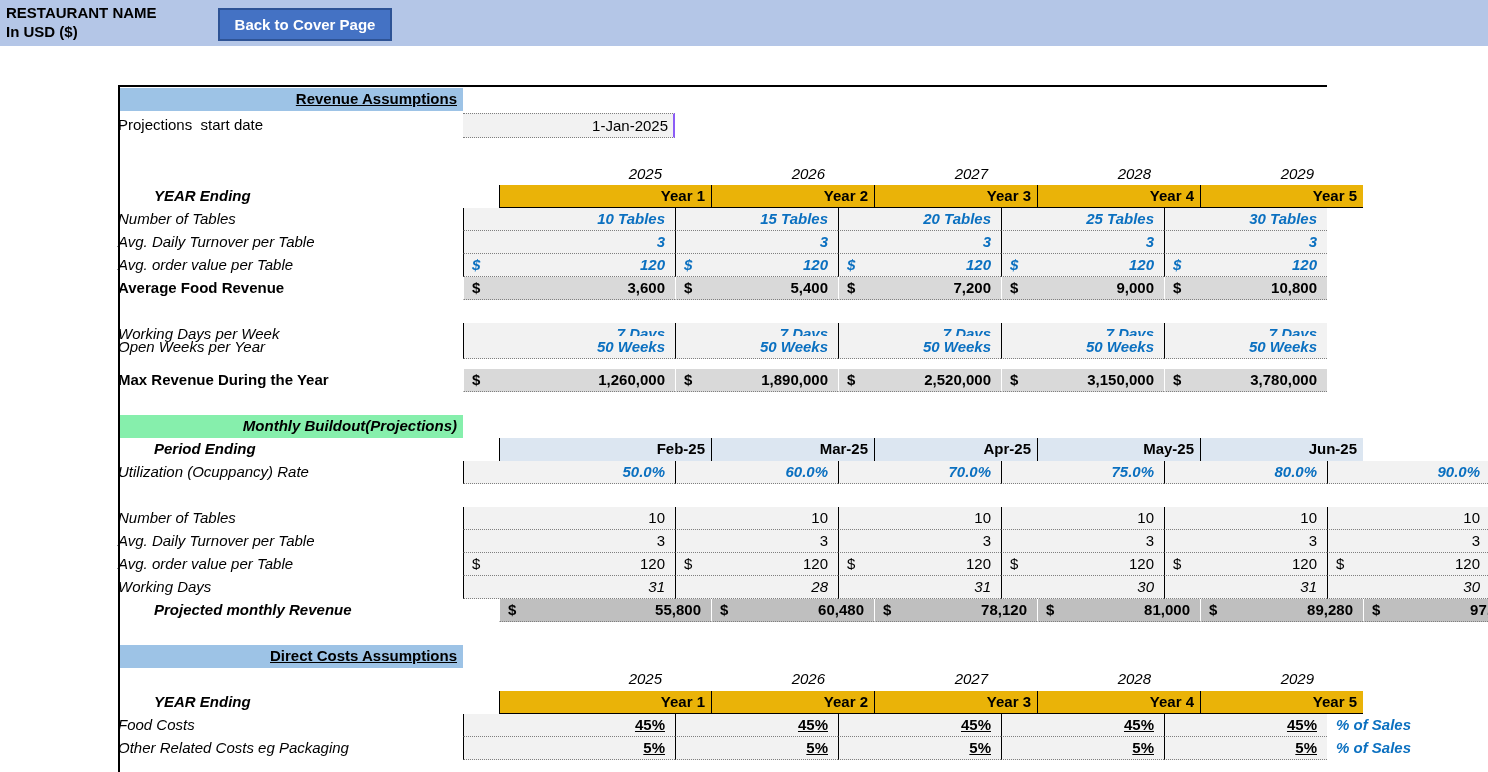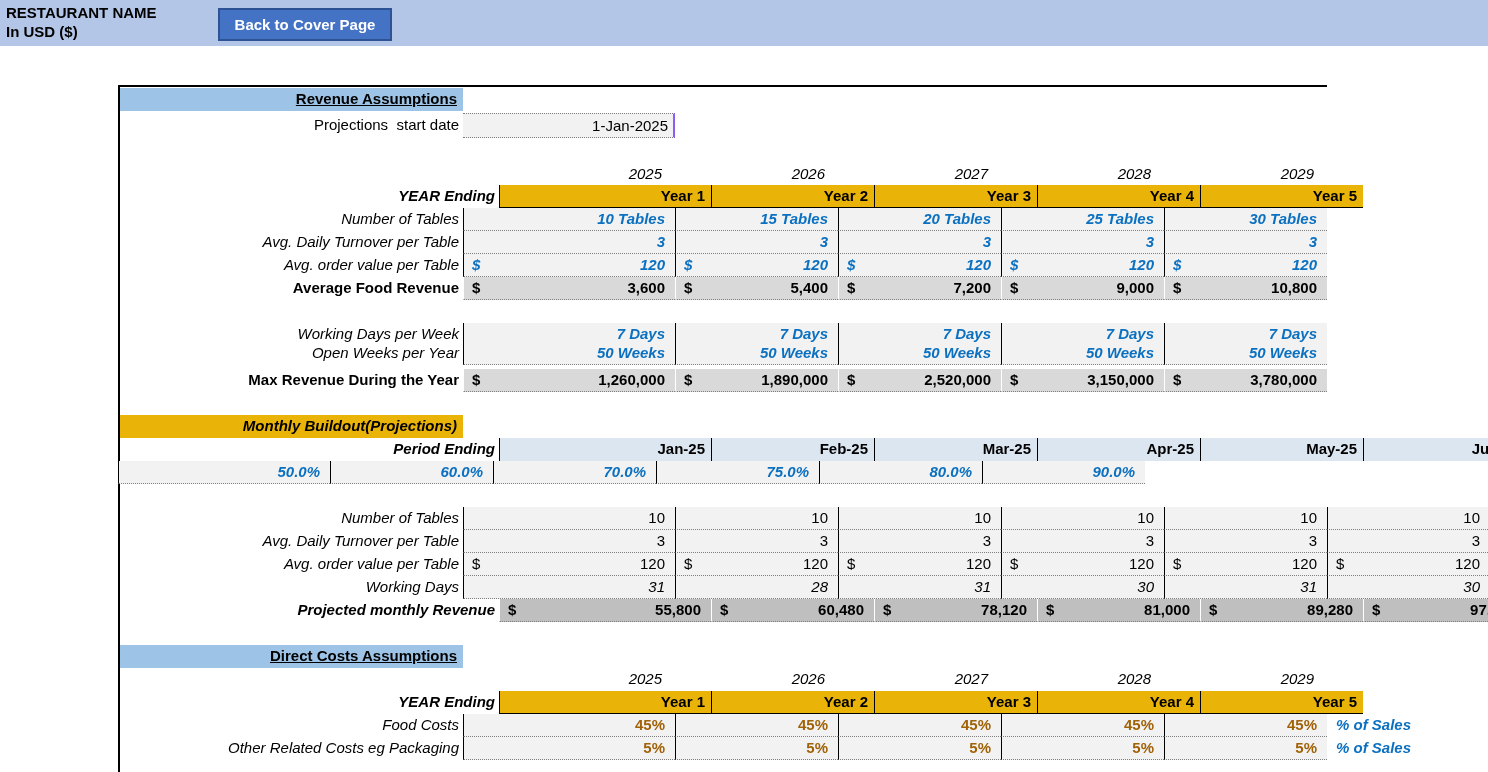--- a/index.html
+++ b/index.html
@@ -17,41 +17,41 @@
     font-family:"Liberation Sans","DejaVu Sans",sans-serif;
     font-weight:bold;font-size:15px;cursor:pointer;
   }
   
   .sheet{position:absolute;left:118px;top:85px;width:1372px;height:687px;}
   .topline{position:absolute;left:0;top:0;width:1209px;height:2px;background:#000;}
   .leftline{position:absolute;left:0;top:0;width:2px;height:687px;background:#000;}
   .line{position:absolute;left:0;height:23px;display:flex;align-items:stretch;border-radius:11px;}
   
   .lbl{width:345px;flex:none;box-sizing:border-box;height:23px;line-height:22px;
-       text-align:right;padding-right:4px;white-space:pre;padding-left:23px;}
+       padding-right:4px;white-space:pre;}
   .lbl.it{font-style:italic;}
   .lbl.b{font-weight:bold;}
   .lbl.bi{font-weight:bold;font-style:italic;margin-left:36px;}
   
   .band{width:343px;margin-left:2px;height:23px;line-height:22px;box-sizing:border-box;
         text-align:right;padding-right:6px;font-weight:bold;}
   .band.blue{background:#9dc3e6;text-decoration:underline;}
-  .band.gray{background:#eab308;font-style:italic;}
+  .band.gray{background:#86efac;font-style:italic;}
   
   .cells{display:flex;flex:none;}
   .cell{width:163px;flex:none;box-sizing:border-box;height:23px;line-height:22px;
         text-align:right;padding-right:10px;}
   .cell:first-child{width:212px;}
   .years .cell{font-style:italic;padding-right:13px;}
   .hdrband .cell{background:#eab308;font-weight:bold;border-left:1px solid #000;
                  border-bottom:1px solid #000;padding-right:6px;}
   .periodband .cell{background:#dce6f1;font-weight:bold;border-left:1px solid #000;padding-right:6px;}
   .inputrow .cell{background:#f2f2f2;border-left:1px solid #000;border-bottom:1px dotted #7f7f7f;}
   .bluetext .cell{color:#0b70c0;font-weight:bold;font-style:italic;}
-  .blueup .cell{color:#a16207;font-weight:bold;}
+  .blueup .cell{color:#000000;font-weight:bold;text-decoration:underline;}
   .italicvals .cell{font-style:italic;}
   .resultrow .cell{background:#d9d9d9;font-weight:bold;border-left:1px solid #ffffff;
                    border-bottom:1px dotted #7f7f7f;}
   .resultrow.dark .cell{background:#bfbfbf;}
   
   .cell.dcell{display:flex;justify-content:space-between;padding-left:8px;}
   .dcell .dsign{text-align:left;}
   
   .datecell{width:212px;flex:none;box-sizing:border-box;height:25px;line-height:23px;
             background:#f2f2f2;text-align:right;padding-right:5px;
@@ -187,21 +187,21 @@
     <div class="lbl it">Working Days per Week</div>
     <div class="cells inputrow bluetext">
         <div class="cell">7 Days</div>
         <div class="cell">7 Days</div>
         <div class="cell">7 Days</div>
         <div class="cell">7 Days</div>
         <div class="cell">7 Days</div>
       </div>
   </div>
 
-  <div class="line" style="top:257px">
+  <div class="line" style="top:251px">
     <div class="lbl it">Open Weeks per Year</div>
     <div class="cells inputrow bluetext">
         <div class="cell">50 Weeks</div>
         <div class="cell">50 Weeks</div>
         <div class="cell">50 Weeks</div>
         <div class="cell">50 Weeks</div>
         <div class="cell">50 Weeks</div>
       </div>
   </div>
 
@@ -231,30 +231,30 @@
       </div>
   </div>
 
   <div class="line" style="top:330px">
     <div class="band gray">Monthly Buildout(Projections)</div>
   </div>
 
   <div class="line" style="top:353px">
     <div class="lbl bi">Period Ending</div>
     <div class="cells periodband">
-        <div class="cell">Jan-25</div>
         <div class="cell">Feb-25</div>
         <div class="cell">Mar-25</div>
         <div class="cell">Apr-25</div>
         <div class="cell">May-25</div>
         <div class="cell">Jun-25</div>
       </div>
   </div>
 
   <div class="line" style="top:376px">
+    <div class="lbl it">Utilization (Ocuppancy) Rate</div>
     <div class="cells inputrow bluetext">
         <div class="cell">50.0%</div>
         <div class="cell">60.0%</div>
         <div class="cell">70.0%</div>
         <div class="cell">75.0%</div>
         <div class="cell">80.0%</div>
         <div class="cell">90.0%</div>
       </div>
   </div>
 

